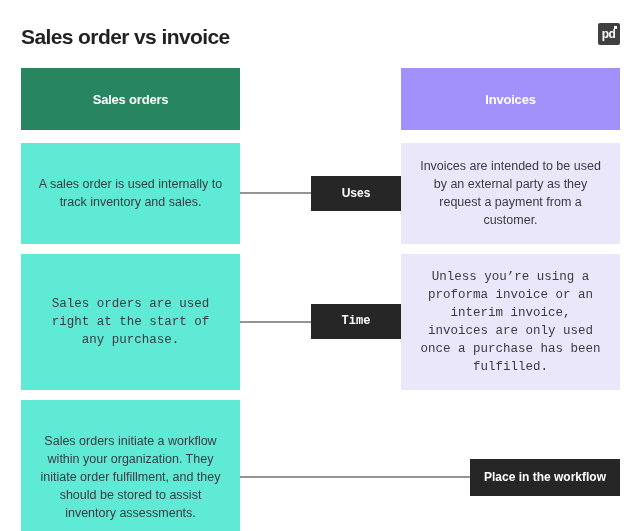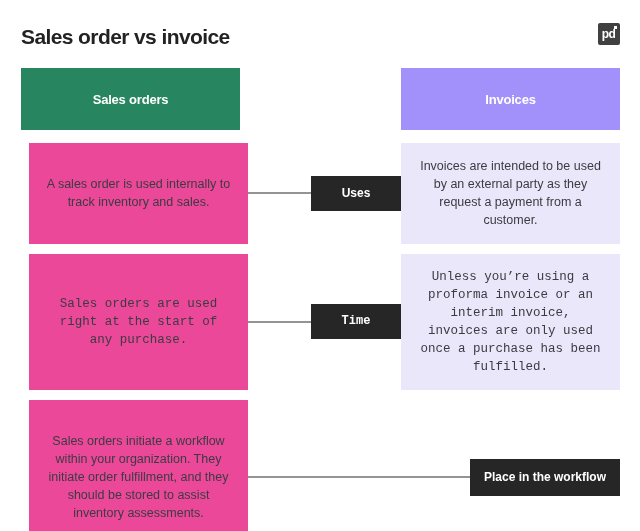--- a/index.html
+++ b/index.html
@@ -111,21 +111,21 @@
     box-sizing: border-box;
     padding: 14px 16px;
     display: flex;
     align-items: center;
     justify-content: center;
     text-align: center;
     font-size: 12.5px;
     line-height: 1.45;
     color: #3b3b42;
   }
-  .cell-left  { background: #ec4899; margin-left: 8px; }
+  .cell-left  { background: #5eead4; }
   .cell-right { background: #ebe7fa; }
 
   
   .connector {
     position: absolute;
     top: 50%;
     left: 0;
     right: 0;
     height: 1px;
     background: #2b2b2b;

